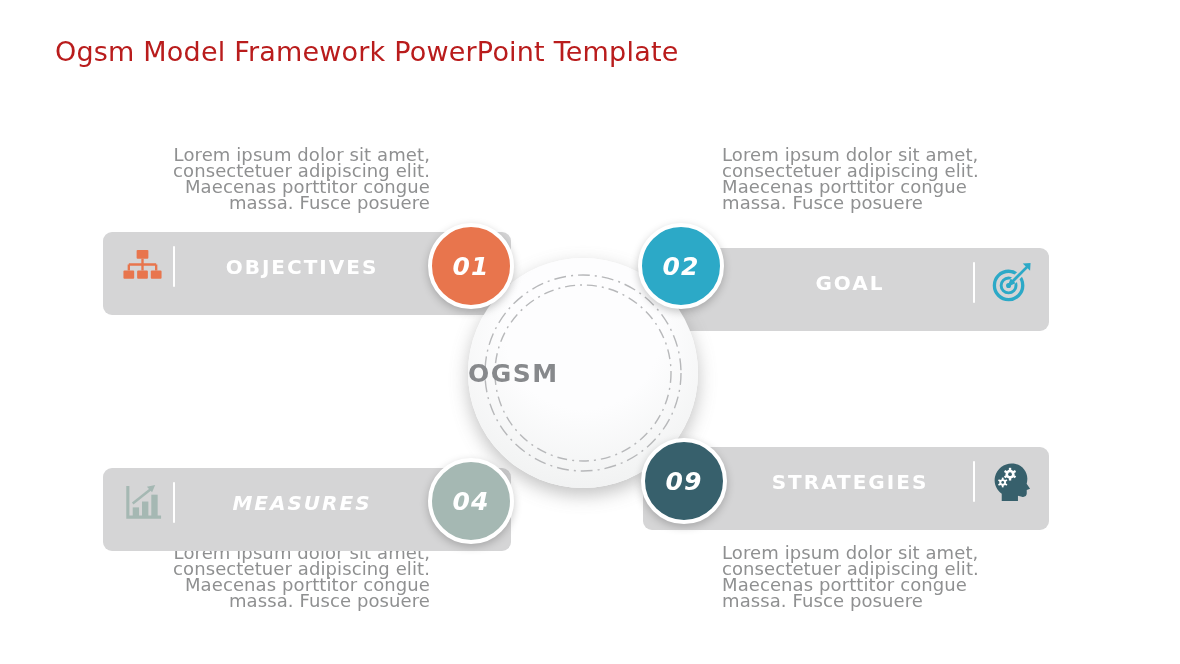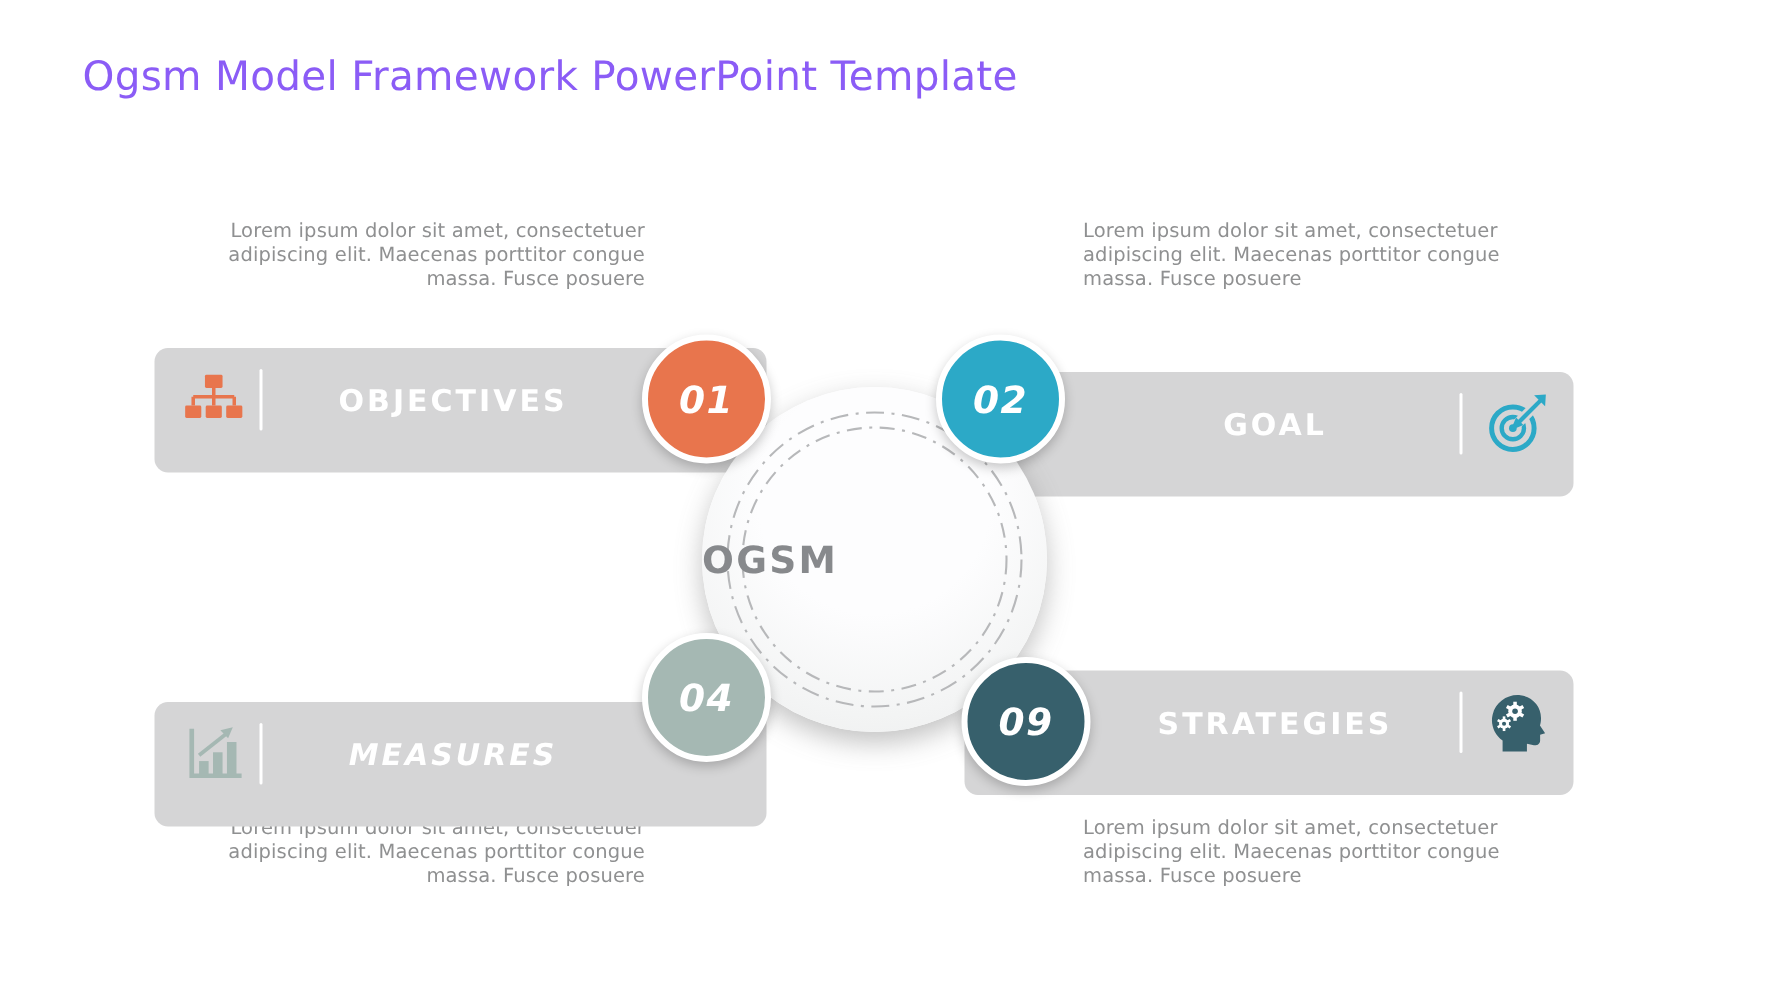--- a/index.html
+++ b/index.html
@@ -6,21 +6,21 @@
   .slide {
     position:relative; width:1180px; height:664px; background:#ffffff;
     font-family:"DejaVu Sans", sans-serif; overflow:hidden;
   }
   .title {
     position:absolute; left:55px; top:36px; margin:0;
     font-size:27px; font-weight:400; color:#4D4D4D; letter-spacing:0.2px;
   }
   .desc {
     position:absolute; width:298px; margin:0;
-    font-size:13px; line-height:16px; color:#8F9091; letter-spacing:0.1px;
+    font-size:18px; line-height:16px; color:#8F9091; letter-spacing:0.1px;
   }
   .desc.tl { left:132px; top:147px; text-align:right; }
   .desc.tr { left:722px; top:147px; text-align:left; }
   .desc.bl { left:132px; top:545px; text-align:right; }
   .desc.br { left:722px; top:545px; text-align:left; }
 
   .bar {
     position:absolute; height:83px; border-radius:9px; background:#D5D5D6; z-index:1;
   }
   .bar-objectives { left:103px; top:232px; width:408px; }
@@ -60,30 +60,30 @@
   }
 
   .num-circle {
     position:absolute; width:78px; height:78px; border:4px solid #ffffff; border-radius:50%;
     z-index:3; display:flex; align-items:center; justify-content:center;
     color:#ffffff; font-weight:bold; font-size:25px; letter-spacing:1px;
     box-shadow: 0 3px 8px rgba(0,0,0,0.22);
     font-style: italic;
   }
   .num-01 { left:428px; top:223px; }
-  .num-02 { left:624px; top:223px;text-align:center; }
-  .num-04 { left:428px; top:422px; }
+  .num-02 { left:638px; top:223px;text-align:center; }
+  .num-04 { left:428px; top:458px; }
   .num-03 { left:641px; top:438px; }
 </style>
 </head>
 <body>
 
 <div class="slide">
 
-  <h1 class="title" style="color: #8b5cf6;">Ogsm Model Framework PowerPoint Template</h1>
+  <h1 class="title" style="color: #b91c1c;">Ogsm Model Framework PowerPoint Template</h1>
 
   <p class="desc tl" style="color: rgb(143, 144, 145);">Lorem ipsum dolor sit amet, consectetuer adipiscing elit. Maecenas porttitor congue massa. Fusce posuere</p>
   <p class="desc tr" style="color: rgb(143, 144, 145);">Lorem ipsum dolor sit amet, consectetuer adipiscing elit. Maecenas porttitor congue massa. Fusce posuere</p>
   <p class="desc bl" style="color: rgb(143, 144, 145);">Lorem ipsum dolor sit amet, consectetuer adipiscing elit. Maecenas porttitor congue massa. Fusce posuere</p>
   <p class="desc br" style="color: rgb(143, 144, 145);">Lorem ipsum dolor sit amet, consectetuer adipiscing elit. Maecenas porttitor congue massa. Fusce posuere</p>
 
   <div class="bar bar-left bar-objectives" style="background-color: rgb(213, 213, 214);">
     <span class="icon-wrap" style="color: rgb(232, 117, 77);">
       <svg viewBox="0 0 44 44">
         <rect x="16" y="5" width="12" height="9" rx="1" fill="currentColor"></rect>

